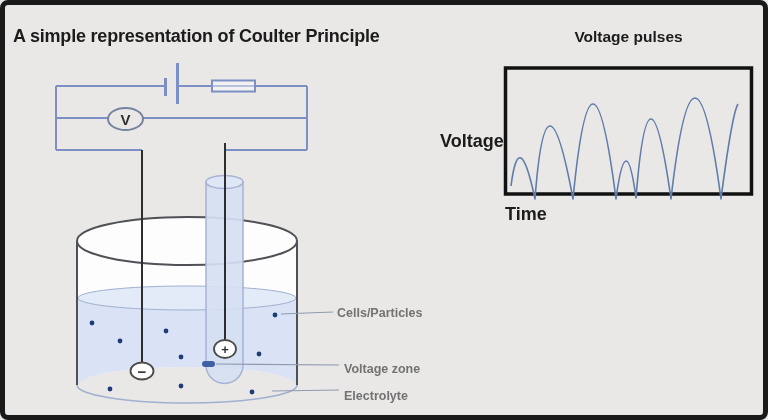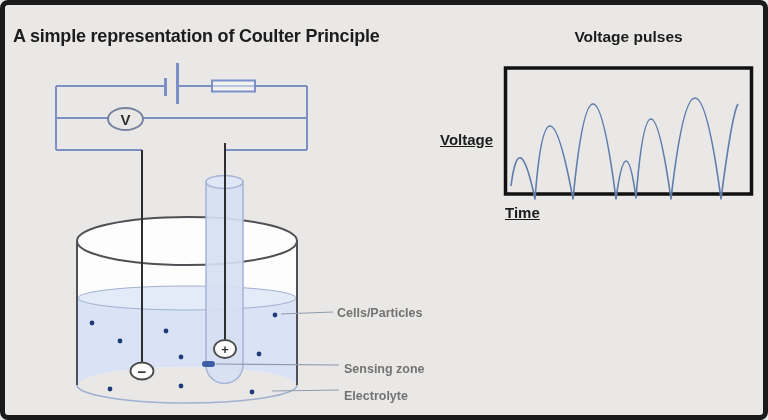--- a/index.html
+++ b/index.html
@@ -17,21 +17,21 @@
     font-family:"Liberation Sans", sans-serif;
     color:var(--c-text);
   }
   #frame-border{
     position:absolute; inset:0; border:5px solid var(--c-frame);
     border-radius:8px; pointer-events:none; z-index:30;
   }
   .abs{position:absolute; white-space:nowrap;}
   .main-title{font-size:18px; font-weight:bold; letter-spacing:-0.2px;}
   .chart-title{font-size:15.5px; font-weight:bold; text-align:center;}
-  .axis-label{font-size:15px; font-weight:bold;text-decoration:underline;}
+  .axis-label{font-size:18px; font-weight:bold;}
   .part-label{font-size:12.5px; font-weight:600; color:#737373;}
   svg{position:absolute; left:0; top:0;}
 </style>
 </head>
 <body>
 
 <div id="stage">
 
   <svg width="768" height="420" viewBox="0 0 768 420">
 
@@ -110,17 +110,17 @@
     </g>
   </svg>
 
   <div class="abs main-title" style="left:13px; top:26px;">A simple representation of Coulter Principle</div>
 
   <div class="abs chart-title" style="left:505px; top:28px; width:247px;">Voltage pulses</div>
   <div class="abs axis-label" style="left:440px; top:131px;">Voltage</div>
   <div class="abs axis-label" style="left:505px; top:204px; width:247px; text-align:left;">Time</div>
 
   <div class="abs part-label" style="left:337px; top:306px;">Cells/Particles</div>
-  <div class="abs part-label" style="left:344px; top:362px;">Sensing zone</div>
+  <div class="abs part-label" style="left:344px; top:362px;">Voltage zone</div>
   <div class="abs part-label" style="left:344px; top:389px;">Electrolyte</div>
 
   <div id="frame-border"></div>
 </div>
 
 </body></html>

